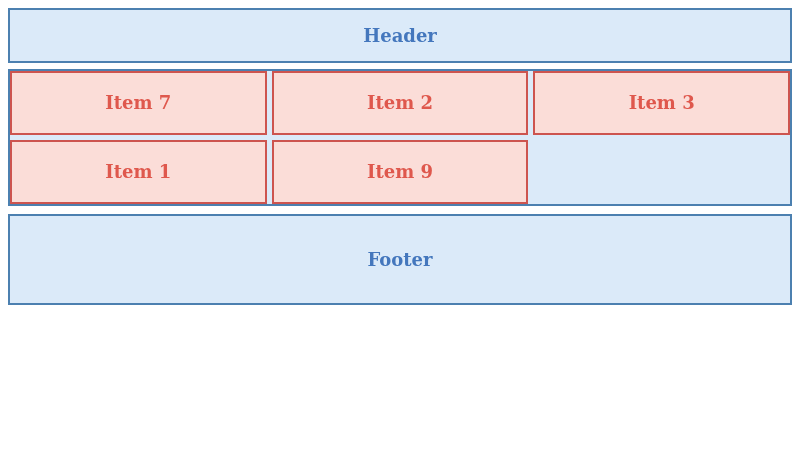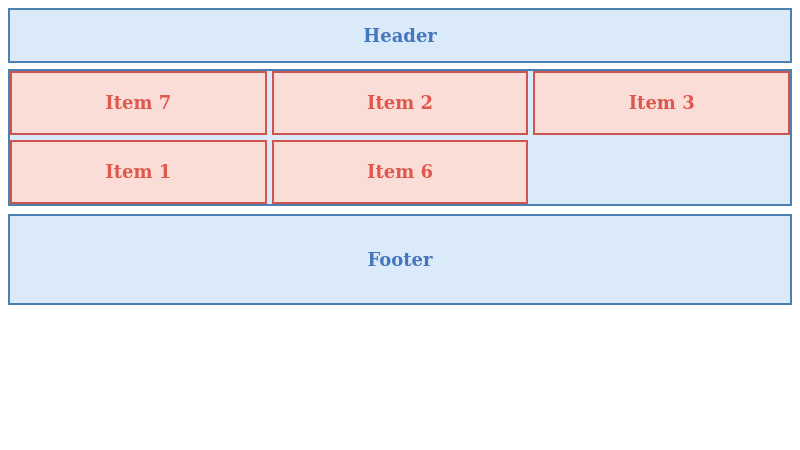--- a/index.html
+++ b/index.html
@@ -60,18 +60,18 @@
 
 <div class="page">
 
   <div class="banner header">Header</div>
 
   <div class="grid-container">
     <div class="grid-item">Item 7</div>
     <div class="grid-item">Item 2</div>
     <div class="grid-item">Item 3</div>
     <div class="grid-item">Item 1</div>
-    <div class="grid-item">Item 6</div>
+    <div class="grid-item">Item 9</div>
   </div>
 
   <div class="banner footer">Footer</div>
 
 </div>
 
 </body></html>

